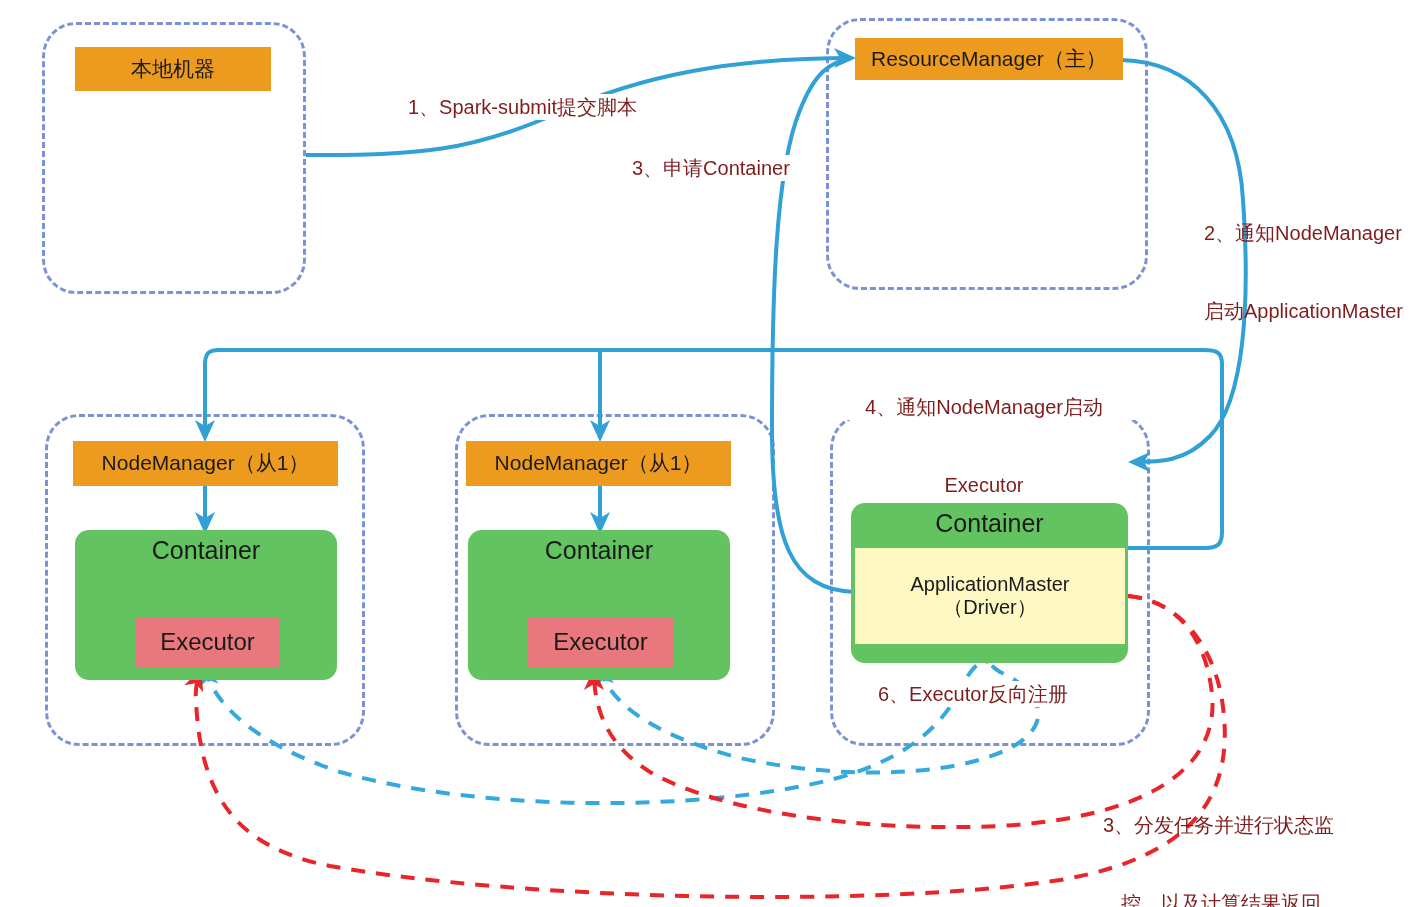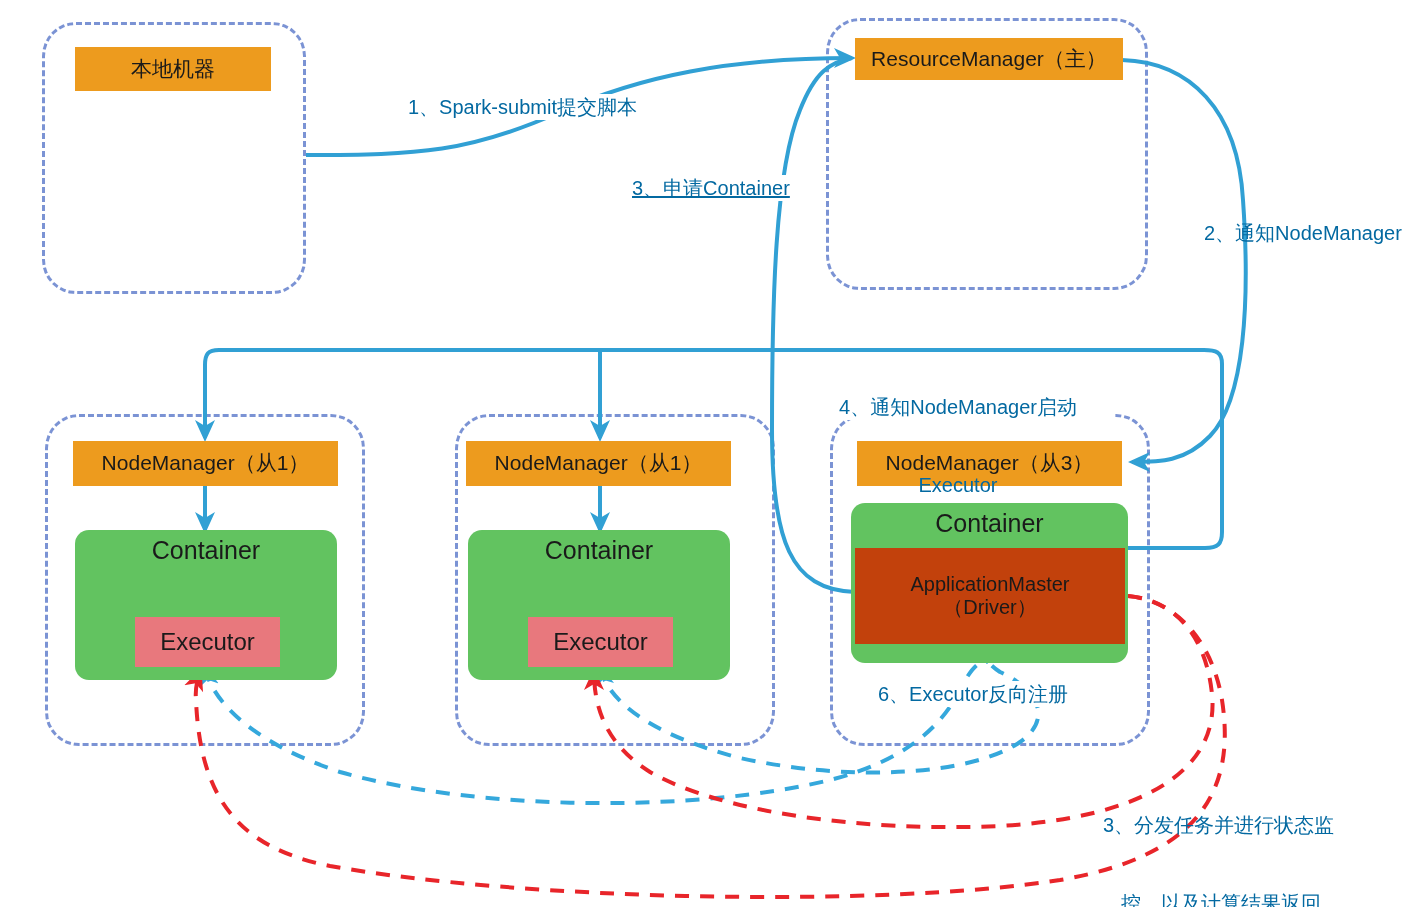--- a/index.html
+++ b/index.html
@@ -49,30 +49,30 @@
     border-radius: 14px;
     align-items: flex-start;
     padding-top: 6px;
     font-size: 25px;
   }
   .salmon {
     background: #E8787D;
     font-size: 24px;
   }
   .pink {
-    background: #c2410c;
+    background: #fef9c3;
     font-size: 20px;
     flex-direction: column;
     justify-content: center;
   }
   .pink span { display: block; }
   .step-label {
     position: absolute;
     font-size: 20px;
-    color: #0369a1;
+    color: #7f1d1d;
     line-height: 1.3;
     white-space: pre;
   }
   .step-label.centered { text-align: center; }
   .bg-white { background: #ffffff; }
 </style>
 </head>
 <body>
 
 <div id="canvas">
@@ -136,36 +136,36 @@
   <div class="label-box orange" style="left:855px; top:38px; width:268px; height:42px;">ResourceManager（主）</div>
 
   <div class="label-box orange" style="left:73px; top:441px; width:265px; height:45px;">NodeManager（从1）</div>
   <div class="label-box green" style="left:75px; top:530px; width:262px; height:150px;">Container</div>
   <div class="label-box salmon" style="left:135px; top:617px; width:145px; height:50px;">Executor</div>
 
   <div class="label-box orange" style="left:466px; top:441px; width:265px; height:45px;">NodeManager（从1）</div>
   <div class="label-box green" style="left:468px; top:530px; width:262px; height:150px;">Container</div>
   <div class="label-box salmon" style="left:528px; top:617px; width:145px; height:50px;">Executor</div>
 
-  <div class="label-box orange" style="left:857px; top:441px; width:265px; height:45px;">NodeManager（从3）</div>
   <div class="label-box green" style="left:851px; top:503px; width:277px; height:160px;">Container</div>
   <div class="label-box pink" style="left:855px; top:548px; width:270px; height:96px;">
     <span>ApplicationMaster</span>
     <span>（Driver）</span>
   </div>
 
   <div class="step-label bg-white" style="left:408px; top:94px;">1、Spark-submit提交脚本</div>
 
   <div class="step-label" style="left:1204px; top:168px;">
     <div>2、通知NodeManager</div>
+    <div>启动ApplicationMaster</div>
   </div>
 
-  <div class="step-label bg-white" style="left:632px; top:175px;text-decoration:underline;">3、申请Container</div>
+  <div class="step-label bg-white" style="left:632px; top:155px;">3、申请Container</div>
 
-  <div class="step-label centered" style="left:802px; top:342px; width:312px;">
+  <div class="step-label centered" style="left:828px; top:342px; width:312px;">
     <div class="bg-white">4、通知NodeManager启动</div>
     <div>Executor</div>
   </div>
 
   <div class="step-label bg-white" style="left:878px; top:681px;">6、Executor反向注册</div>
 
   <div class="step-label" style="left:1103px; top:760px;">
     <div>3、分发任务并进行状态监</div>
     <div style="padding-left:18px;">控，以及计算结果返回</div>
   </div>

